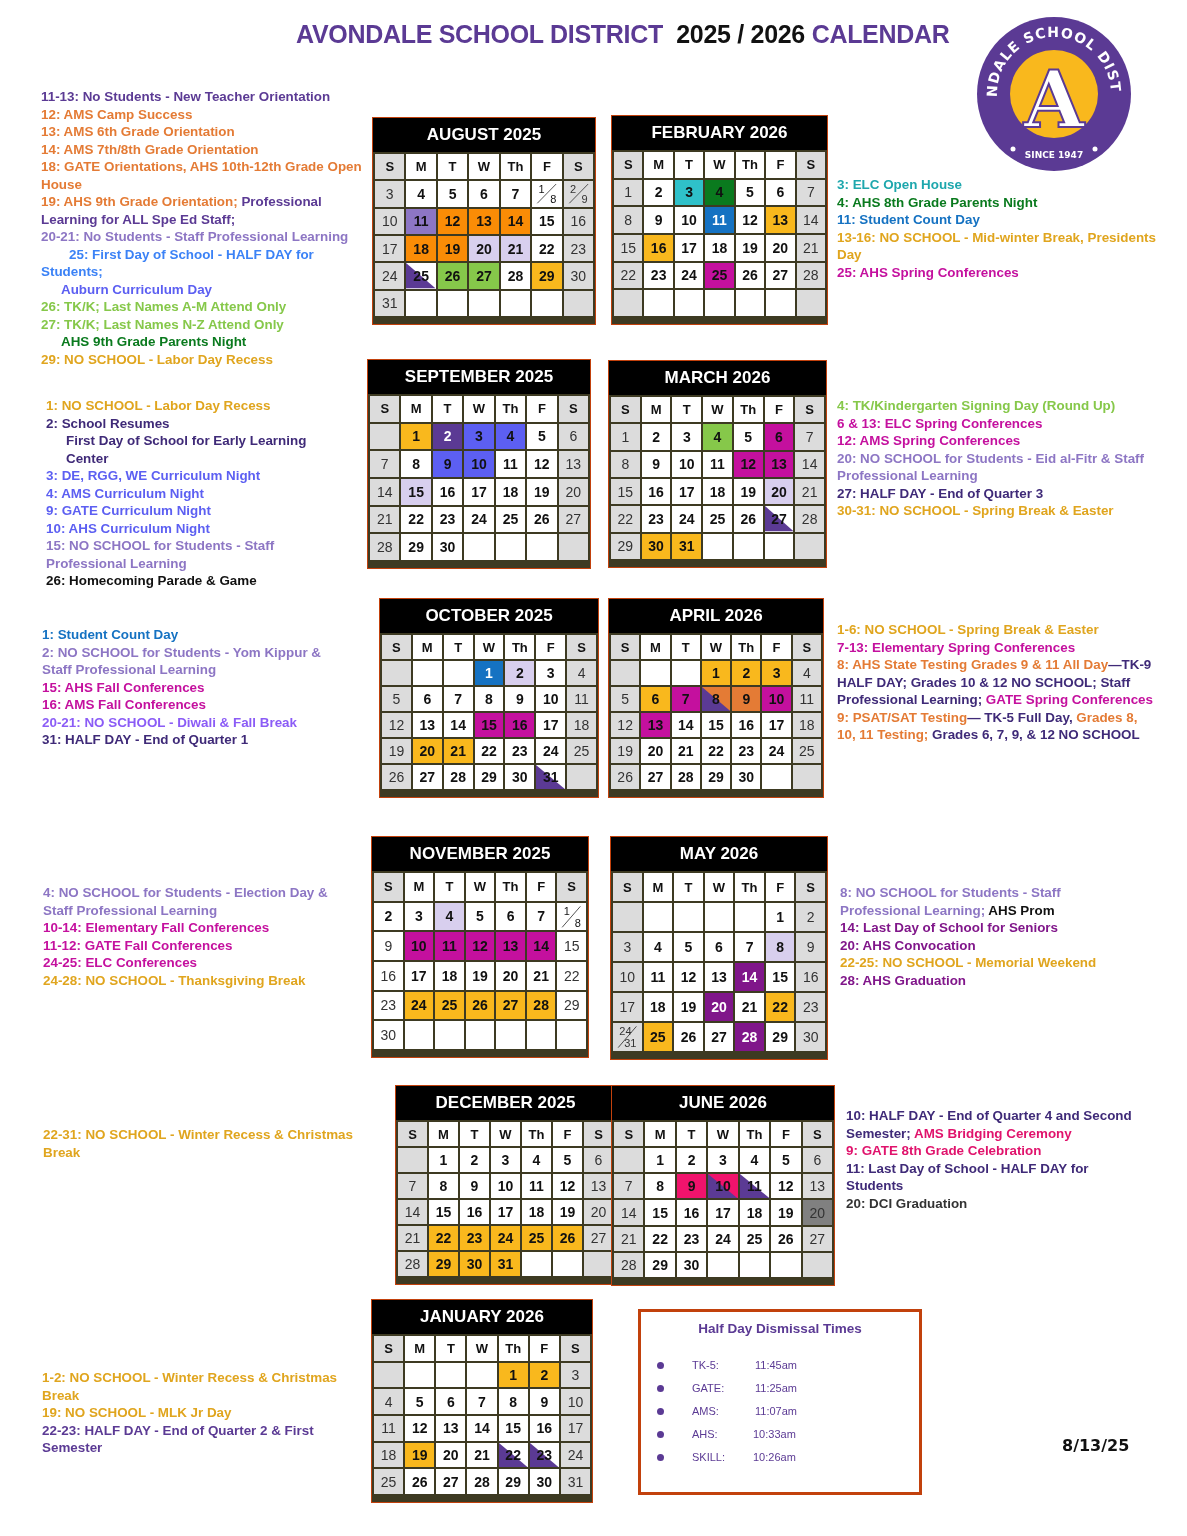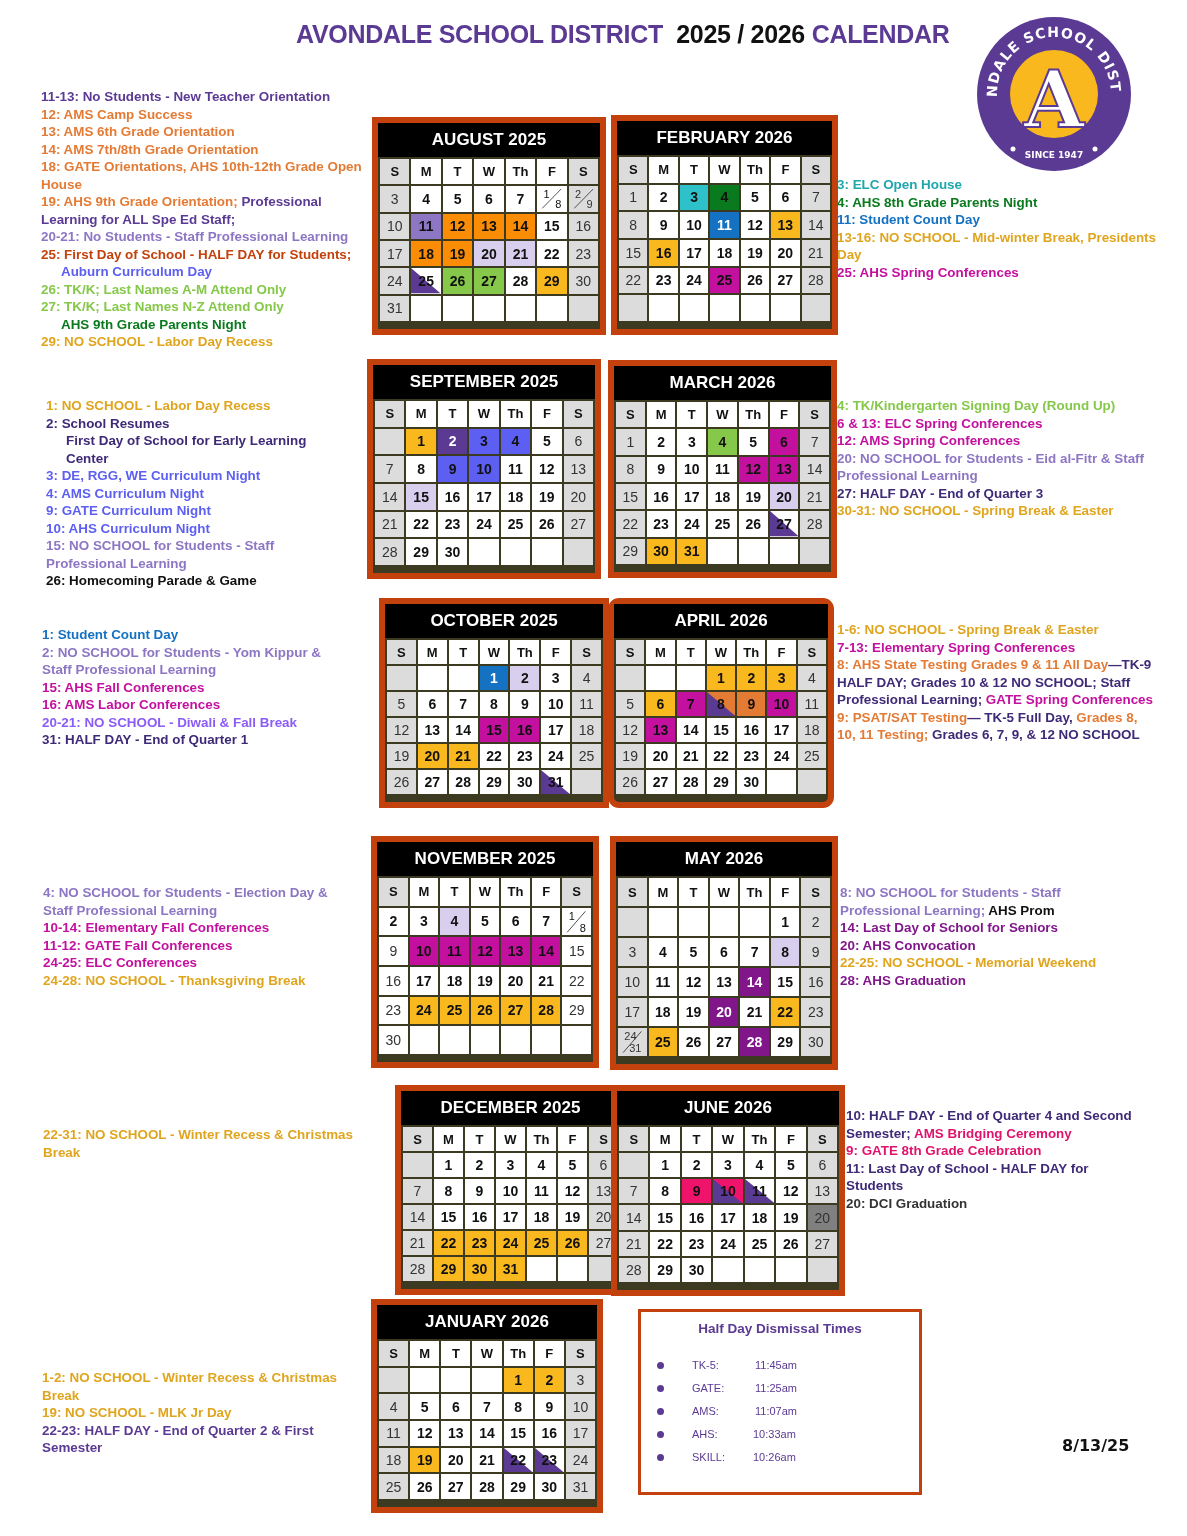--- a/index.html
+++ b/index.html
@@ -4,21 +4,21 @@
 <style>
   html, body { margin: 0; padding: 0; background: #ffffff; }
   body { width: 1187px; height: 1536px; position: relative; overflow: hidden; font-family: "Liberation Sans", sans-serif; }
   .title { position: absolute; left: 296px; top: 20px; font-size: 25px; font-weight: bold; letter-spacing: -0.3px; white-space: nowrap; }
   .title .p { color: #5b3a94; }
   .title .k { color: #111; }
   .logo { position: absolute; left: 975px; top: 15px; width: 158px; height: 158px; }
   .legend { position: absolute; font-size: 13.4px; font-weight: bold; line-height: 17.5px; }
   .legend .ln { display: block; }
   .legend .ind { padding-left: 20px; }
-  .cal { position: absolute; border: 6px solid #c2410c; background: #3d3a22; }
+  .cal { position: absolute; border: 1px solid #c2410c; background: #3d3a22; }
   .cal .hdr { background: #000; color: #fff; font-weight: bold; font-size: 17px; text-align: center; height: 34px; line-height: 34px; }
   .cal .grid { display: grid; grid-template-columns: repeat(7, 1fr); gap: 2px; padding: 2px; background: #3d3a22; }
   .cell { background: #fff; color: #111; font-weight: bold; font-size: 14px; text-align: center; display: flex; align-items: center; justify-content: center; position: relative; overflow: hidden; }
   .cell.dow { font-size: 13px; }
   .cell.wk { background: #dcdcdc; font-weight: normal; color: #333; }
   .cell.wk.dow { font-weight: bold; color: #111; }
   .cell.split { font-weight: normal; font-size: 11px; }
   .split .a { position: absolute; left: 22%; top: 8%; }
   .split .b { position: absolute; right: 18%; bottom: 6%; }
   .split .sl { position: absolute; left: 0; top: 0; width: 100%; height: 100%; }
@@ -60,21 +60,21 @@
 </div>
 
 <div class="legend" id="lg-aug" style="left:41px; top:88px; width:330px;">
     <div class="ln"><span style="color: rgb(91, 58, 148);">11-13: No Students - New Teacher Orientation</span></div>
     <div class="ln"><span style="color: rgb(228, 123, 53);">12: AMS Camp Success</span></div>
     <div class="ln"><span style="color: rgb(228, 123, 53);">13: AMS 6th Grade Orientation</span></div>
     <div class="ln"><span style="color: rgb(228, 123, 53);">14: AMS 7th/8th Grade Orientation</span></div>
     <div class="ln"><span style="color: rgb(228, 123, 53);">18: GATE Orientations, AHS 10th-12th Grade Open House</span></div>
     <div class="ln"><span style="color: rgb(228, 123, 53);">19: AHS 9th Grade Orientation; </span><span style="color: rgb(91, 58, 148);">Professional Learning for ALL Spe Ed Staff;</span></div>
     <div class="ln"><span style="color: rgb(141, 118, 196);">20-21: No Students - Staff Professional Learning</span></div>
-    <div class="ln"><span style="color: #c2410c;">25: First Day of School - HALF DAY for Students;</span></div>
+    <div class="ln"><span style="color: #3b82f6; margin-left: 28px;">25: First Day of School - HALF DAY for Students;</span></div>
     <div class="ln ind"><span style="color: rgb(92, 95, 242);">Auburn Curriculum Day</span></div>
     <div class="ln"><span style="color: rgb(134, 200, 74);">26: TK/K; Last Names A-M Attend Only</span></div>
     <div class="ln"><span style="color: rgb(134, 200, 74);">27: TK/K; Last Names N-Z Attend Only</span></div>
     <div class="ln ind"><span style="color: rgb(10, 122, 30);">AHS 9th Grade Parents Night</span></div>
     <div class="ln"><span style="color: rgb(224, 165, 30); margin-top: 27px;">29: NO SCHOOL - Labor Day Recess</span></div>
   </div>
 <div class="legend" id="lg-feb" style="left:837px; top:176px; width:320px;">
     <div class="ln"><span style="color: rgb(30, 167, 173);">3: ELC Open House</span></div>
     <div class="ln"><span style="color: rgb(10, 122, 30);">4: AHS 8th Grade Parents Night</span></div>
     <div class="ln"><span style="color: rgb(21, 114, 194);">11: Student Count Day</span></div>
@@ -97,21 +97,21 @@
     <div class="ln"><span style="color: rgb(196, 16, 158);">6 &amp; 13: ELC Spring Conferences</span></div>
     <div class="ln"><span style="color: rgb(196, 16, 158);">12: AMS Spring Conferences</span></div>
     <div class="ln"><span style="color: rgb(141, 118, 196);">20: NO SCHOOL for Students - Eid al-Fitr &amp; Staff Professional Learning</span></div>
     <div class="ln"><span style="color: rgb(63, 42, 120);">27: HALF DAY - End of Quarter 3</span></div>
     <div class="ln"><span style="color: rgb(224, 165, 30);">30-31: NO SCHOOL - Spring Break &amp; Easter</span></div>
   </div>
 <div class="legend" id="lg-oct" style="left:42px; top:626px; width:310px;">
     <div class="ln"><span style="color: rgb(21, 114, 194);">1: Student Count Day</span></div>
     <div class="ln"><span style="color: rgb(141, 118, 196);">2: NO SCHOOL for Students - Yom Kippur &amp; Staff Professional Learning</span></div>
     <div class="ln"><span style="color: rgb(196, 16, 158);">15: AHS  Fall Conferences</span></div>
-    <div class="ln"><span style="color: rgb(196, 16, 158);">16: AMS  Labor Conferences</span></div>
+    <div class="ln"><span style="color: rgb(196, 16, 158);">16: AMS  Fall Conferences</span></div>
     <div class="ln"><span style="color: #8b5cf6;">20-21: NO SCHOOL - Diwali &amp; Fall Break</span></div>
     <div class="ln"><span style="color: rgb(63, 42, 120);">31: HALF DAY - End of Quarter 1</span></div>
   </div>
 <div class="legend" id="lg-apr" style="left:837px; top:621px; width:320px;">
     <div class="ln"><span style="color: rgb(224, 165, 30);">1-6: NO SCHOOL - Spring Break &amp; Easter</span></div>
     <div class="ln"><span style="color: rgb(196, 16, 158);">7-13: Elementary Spring Conferences</span></div>
     <div class="ln"><span style="color: rgb(228, 123, 53);">8: AHS State Testing Grades 9 &amp; 11 All Day</span><span style="color: rgb(63, 42, 120);">—TK-9 HALF DAY; Grades 10 &amp; 12 NO SCHOOL; Staff Professional Learning; </span><span style="color: rgb(196, 16, 158);">GATE Spring Conferences</span></div>
     <div class="ln"><span style="color: rgb(228, 123, 53);">9: PSAT/SAT Testing</span><span style="color: rgb(63, 42, 120);">— TK-5 Full Day, </span><span style="color: rgb(228, 123, 53);">Grades 8, 10, 11 Testing; </span><span style="color: rgb(63, 42, 120);">Grades 6, 7, 9, &amp; 12 NO SCHOOL</span></div>
   </div>
 <div class="legend" id="lg-nov" style="left:43px; top:884px; width:315px;">
@@ -739,21 +739,21 @@
           <svg class="tri" viewBox="0 0 100 100" preserveAspectRatio="none">
             <polygon points="0,0 100,100 0,100" fill="#5b3a94"></polygon>
           </svg>
           <span class="n">31</span>
         </div>
         <div class="cell wk">
           <span class="n"></span>
         </div>
       </div>
     </div>
-    <div class="cal" style="left: 608px; top: 598px; width: 214px; height: 198px; border-radius: 11px;">
+    <div class="cal" style="left: 608px; top: 598px; width: 214px; height: 198px;">
       <div class="hdr">APRIL 2026</div>
       <div class="grid" style="grid-template-rows: repeat(6, 24px);">
         <div class="cell dow wk">S</div>
         <div class="cell dow">M</div>
         <div class="cell dow">T</div>
         <div class="cell dow">W</div>
         <div class="cell dow">Th</div>
         <div class="cell dow">F</div>
         <div class="cell dow wk">S</div>
         <div class="cell wk">

